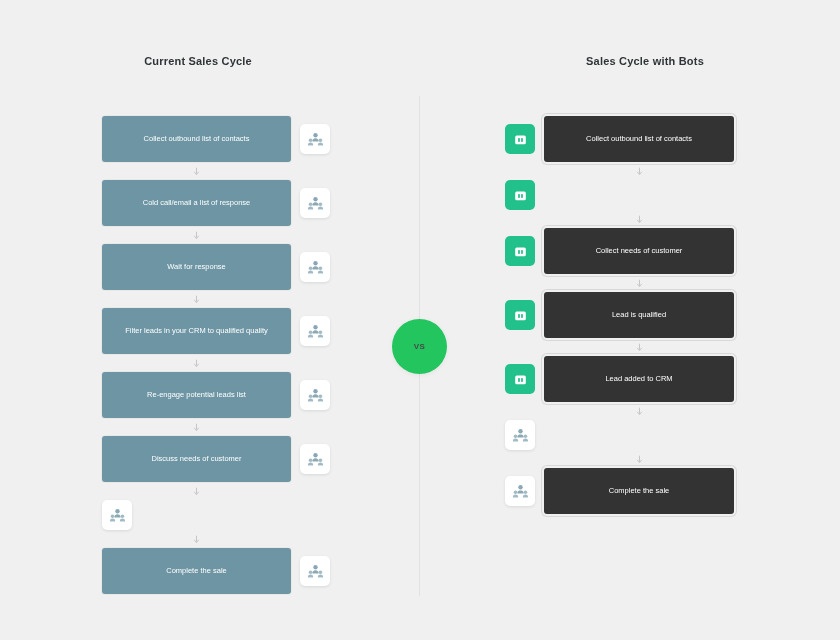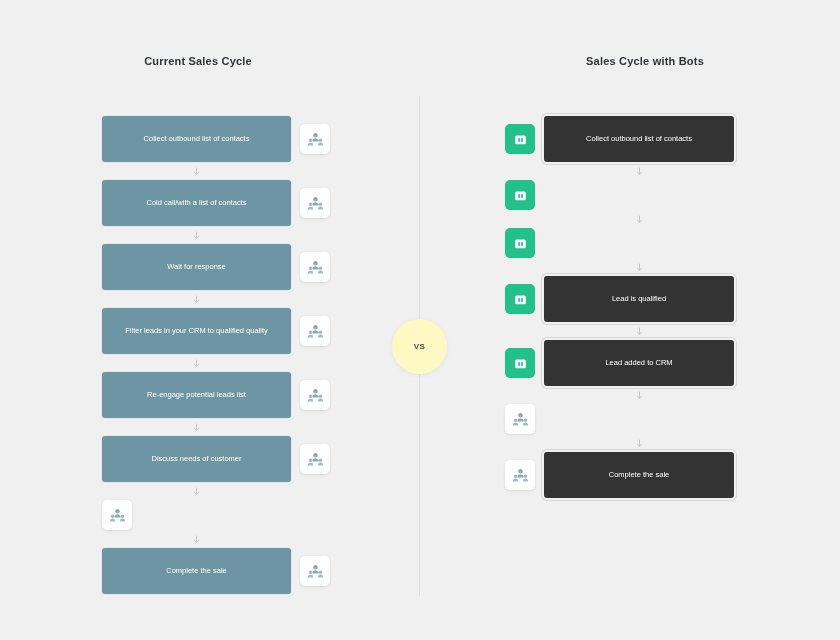--- a/index.html
+++ b/index.html
@@ -95,21 +95,21 @@
     position:absolute;
     left:419px;top:96px;
     width:1px;height:500px;
     background:#e2e2e2;
   }
   #vs-circle{
     position:absolute;
     left:392px;top:319px;
     width:55px;height:55px;
     border-radius:50%;
-    background:#fef9c3;
+    background:#22c55e;
     display:flex;align-items:center;justify-content:center;
     font-size:8px;
     font-weight:bold;
     color:#4a4a4a;
     letter-spacing:.5px;
     box-shadow:0 1px 5px rgba(0,0,0,.06);
   }
 </style>
 </head>
 <body>
@@ -137,21 +137,21 @@
         </div>
       </div>
       <div class="connector">
         <span>
           <svg width="9" height="9" viewBox="0 0 12 12" aria-hidden="true">
             <path d="M6 1.5v7M6 9.8 3.3 6.9M6 9.8l2.7-2.9" stroke="#9a9a9a" stroke-width="1.2" fill="none" stroke-linecap="round" stroke-linejoin="round"></path>
           </svg>
         </span>
       </div>
       <div class="row">
-        <div class="step-box box-teal">Cold call/with a list of contacts</div>
+        <div class="step-box box-teal">Cold call/email a list of response</div>
         <div class="badge badge-white">
           <span>
             <svg width="17" height="17" viewBox="0 0 24 24" aria-hidden="true">
               <circle cx="12" cy="6" r="3.1" fill="#8aa9b5"></circle>
               <path d="M12 10.2c-2.4 0-4.3 1.5-4.3 3.4v1.2h8.6v-1.2c0-1.9-1.9-3.4-4.3-3.4z" fill="#8aa9b5"></path>
               <circle cx="5" cy="13.2" r="2.5" fill="#8aa9b5" opacity=".8"></circle>
               <path d="M5 16.4c-2 0-3.6 1.2-3.6 2.8v1.1h7.2v-1.1c0-1.6-1.6-2.8-3.6-2.8z" fill="#8aa9b5" opacity=".8"></path>
               <circle cx="19" cy="13.2" r="2.5" fill="#8aa9b5" opacity=".8"></circle>
               <path d="M19 16.4c-2 0-3.6 1.2-3.6 2.8v1.1h7.2v-1.1c0-1.6-1.6-2.8-3.6-2.8z" fill="#8aa9b5" opacity=".8"></path>
             </svg>
@@ -331,20 +331,21 @@
       <div class="row">
         <div class="badge badge-green">
           <span>
             <svg width="15" height="15" viewBox="0 0 24 24" aria-hidden="true">
               <rect x="3.5" y="5.5" width="17" height="14" rx="2.4" fill="#ffffff"></rect>
               <rect x="8.2" y="9.4" width="2.8" height="6.4" rx="1.1" fill="#22c08a"></rect>
               <rect x="13" y="9.4" width="2.8" height="6.4" rx="1.1" fill="#22c08a"></rect>
             </svg>
           </span>
         </div>
+        <div class="step-box box-dark">Collect needs of customer</div>
       </div>
       <div class="connector">
         <span>
           <svg width="9" height="9" viewBox="0 0 12 12" aria-hidden="true">
             <path d="M6 1.5v7M6 9.8 3.3 6.9M6 9.8l2.7-2.9" stroke="#9a9a9a" stroke-width="1.2" fill="none" stroke-linecap="round" stroke-linejoin="round"></path>
           </svg>
         </span>
       </div>
       <div class="row">
         <div class="badge badge-green">

